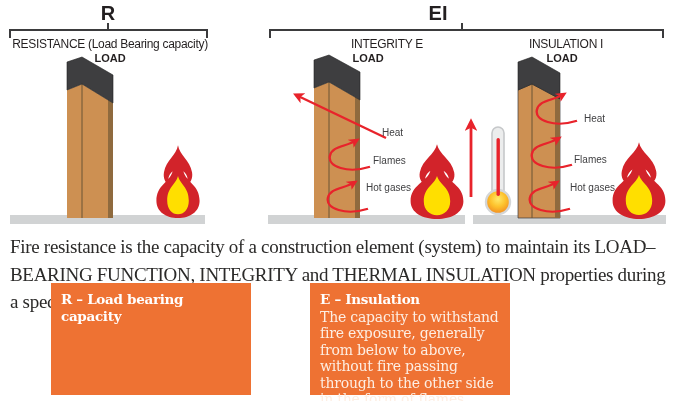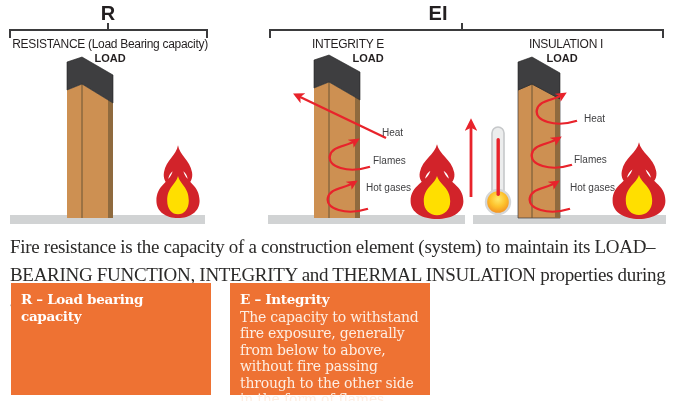--- a/index.html
+++ b/index.html
@@ -19,21 +19,21 @@
   .loadlbl{font-size:11px;font-weight:700;transform:translateX(-50%);}
   .flowlbl{font-size:10px;font-weight:500;color:var(--label_gray);}
   .wrap2{white-space:normal;width:48px;line-height:1.08;}
   .stroke-arrow{stroke:var(--arrow_red);fill:none;}
   .fill-arrow{fill:var(--arrow_red);}
   #para{position:absolute;left:10px;top:233px;width:658px;
     font-family:Liberation Serif, serif;font-size:19px;letter-spacing:-0.3px;
     line-height:1.45;color:#2b2a29;}
   #cards{position:absolute;left:11px;top:283px;width:658px;display:flex;gap:19px;}
   .card{width:200px;height:112px;background:var(--orange);padding:8px 8px 8px 10px;
-    font-family:"DejaVu Serif","Liberation Serif",serif;}
+    font-family:"DejaVu Serif","Liberation Serif",serif;margin-left:40px;}
   .card-title{color:#ffffff;font-weight:700;font-size:13.5px;letter-spacing:-0.3px;
     line-height:1.25;margin-bottom:1px;}
   .card-body{color:var(--box_text);font-size:14px;letter-spacing:-0.2px;line-height:1.18;}
 </style>
 </head>
 <body>
 
 <div id="stage">
 
   <div id="diagram">
@@ -105,21 +105,21 @@
 
       <use href="#curvearrow" x="531" y="88" width="50" height="38"></use>
       <use href="#curvearrow" x="526" y="132" width="50" height="38"></use>
       <use href="#curvearrow" x="524" y="176" width="50" height="38"></use>
     </svg>
 
     <div class="dlabel letter" style="left:108px;top:2px;">R</div>
     <div class="dlabel letter" style="left:438px;top:2px;">EI</div>
 
     <div class="dlabel sect" style="left:110px;top:37px;">RESISTANCE (Load Bearing capacity)</div>
-    <div class="dlabel sect" style="left:348px;top:37px;">INTEGRITY E</div>
+    <div class="dlabel sect" style="left:387px;top:37px;">INTEGRITY E</div>
     <div class="dlabel sect" style="left:566px;top:37px;">INSULATION I</div>
 
     <div class="dlabel loadlbl" style="left:110px;top:52px;">LOAD</div>
     <div class="dlabel loadlbl" style="left:368px;top:52px;">LOAD</div>
     <div class="dlabel loadlbl" style="left:562px;top:52px;">LOAD</div>
 
     <div class="dlabel flowlbl" style="left:382px;top:127px;">Heat</div>
     <div class="dlabel flowlbl" style="left:373px;top:155px;">Flames</div>
     <div class="dlabel flowlbl wrap2" style="left:366px;top:183px;">Hot gases</div>
 
@@ -128,18 +128,18 @@
     <div class="dlabel flowlbl wrap2" style="left:570px;top:183px;">Hot gases</div>
   </div>
 
   <div id="para">Fire resistance is the capacity of a construction element (system) to maintain its LOAD–BEARING FUNCTION, INTEGRITY and THERMAL INSULATION properties during a specific period.</div>
 
   <div id="cards">
     <div class="card">
       <div class="card-title">R – Load bearing capacity</div>
     </div>
     <div class="card">
-      <div class="card-title">E – Integrity</div>
+      <div class="card-title">E – Insulation</div>
       <div class="card-body">The capacity to withstand fire exposure, generally from below to above, without fire passing through to the other side in the form of flames</div>
     </div>
   </div>
 
 </div>
 
 </body></html>

